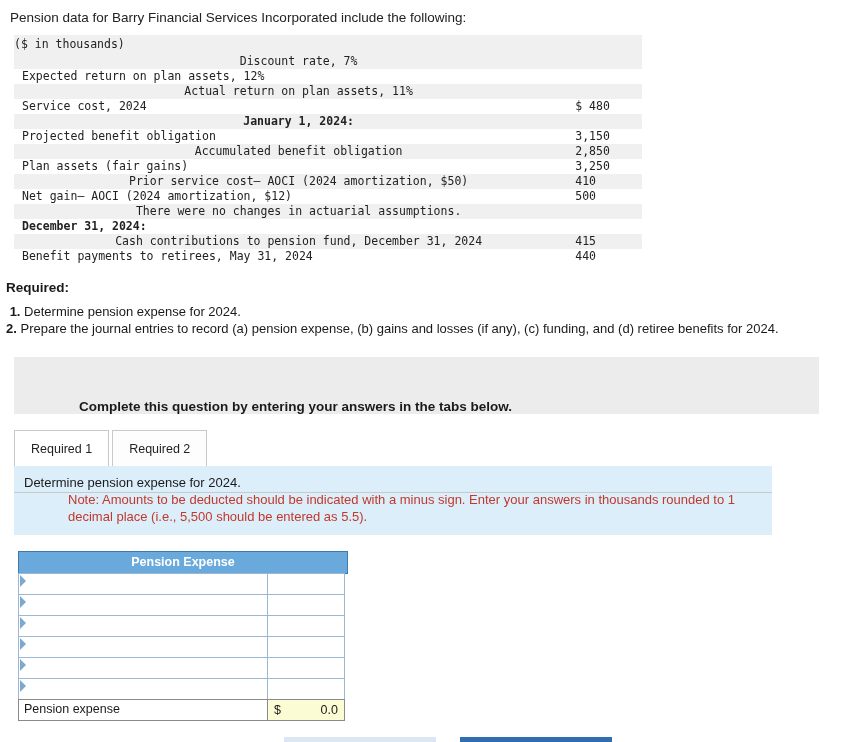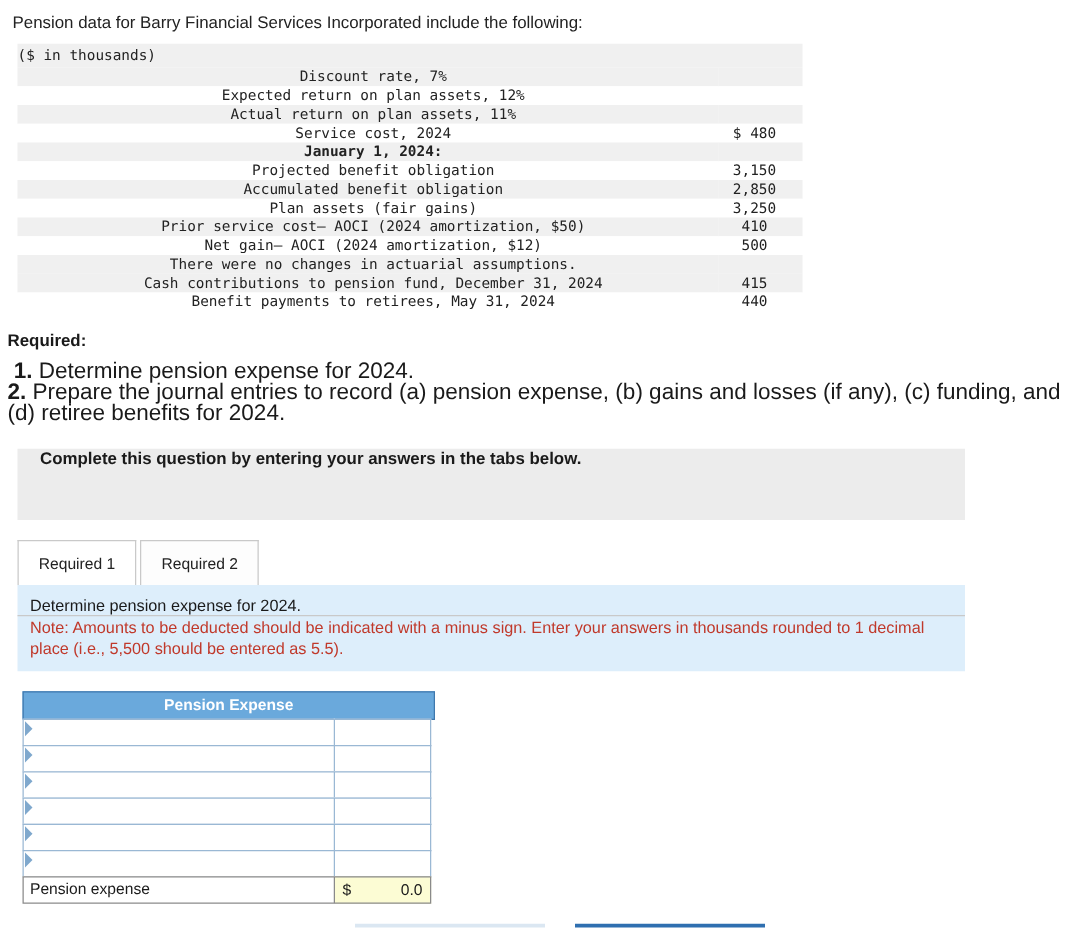--- a/index.html
+++ b/index.html
@@ -32,54 +32,55 @@
     color: #222;
   }
   .data-table tr { height: 14.5px; }
   .data-table td {
     padding: 1px 0 1px 0;
     vertical-align: middle;
     line-height: 13px;
   }
   .data-table td.lbl { padding-left: 8px; }
   .data-table td.amt {
-    text-align: center;
+    text-align: left;
     padding-right: 10px;
     white-space: pre;
   }
   .row-shade td { background: #f0f0f0; text-align: center; }
-  .row-plain td { background: #ffffff; text-align: center; }
+  .row-plain td { background: #ffffff; }
   .hdr-row td {
     background: #f0f0f0;
     padding-right: 8px;
     height: 17px;
   }
   .bold { font-weight: bold; }
 
   
   .required-head {
     font-weight: bold;
     font-size: 13.5px;
     margin: 16px 0 0 6px;
   }
   .req-list {
     margin: 8px 0 0 6px;
-    font-size: 18px;
+    font-size: 13px;
     line-height: 17px;
   }
   .req-list b { font-weight: bold; }
 
   
   .grey-band {
     margin: 20px 0 0 14px;
     width: 758px;
     height: 57px;
     background: #ececec;
     display: flex;
-    align-items: flex-start;
+    align-items: flex-end;
+    padding-left: 47px;
   }
   .grey-band .txt {
     font-weight: bold;
     font-size: 13.5px;
     padding-left: 18px;
     color: #1a1a1a;
   }
 
   
   .tabs {
@@ -122,21 +123,21 @@
   .note-box {
     margin: 0 0 0 14px;
     width: 758px;
     background: #ddeefb;
     padding: 8px 10px 10px 10px;
     box-sizing: border-box;
     font-size: 13px;
     line-height: 17px;
   }
   .note-line1 { color: #1a1a1a; }
-  .note-red { color: #c0392b; }
+  .note-red { color: #c0392b; margin-left: 44px; }
 
   
   .answer-wrap {
     margin: 16px 0 0 18px;
     width: 330px;
   }
   .ans-head {
     background: #6aa9dc;
     border: 1px solid #3f78ad;
     color: #ffffff;
@@ -271,20 +272,24 @@
       <td class="amt">410</td>
     </tr>
     <tr class="row-plain">
       <td class="lbl">Net gain– AOCI (2024 amortization, $12)</td>
       <td class="amt">500</td>
     </tr>
     <tr class="row-shade">
       <td class="lbl">There were no changes in actuarial assumptions.</td>
       <td class="amt"></td>
     </tr>
+    <tr class="row-plain">
+      <td class="lbl bold">December 31, 2024:</td>
+      <td class="amt"></td>
+    </tr>
     <tr class="row-shade">
       <td class="lbl">Cash contributions to pension fund, December 31, 2024</td>
       <td class="amt">415</td>
     </tr>
     <tr class="row-plain">
       <td class="lbl">Benefit payments to retirees, May 31, 2024</td>
       <td class="amt">440</td>
     </tr>
   </tbody>
 </table>

